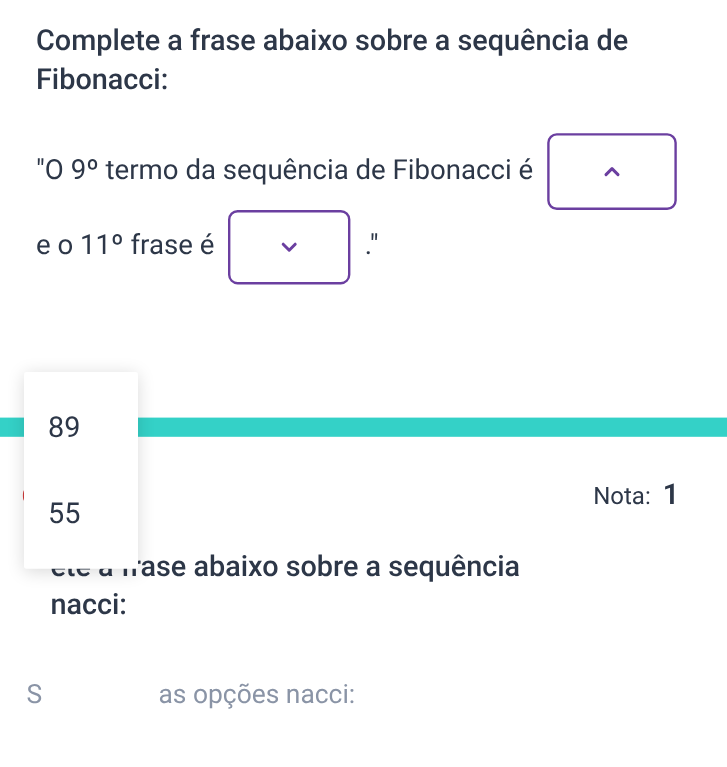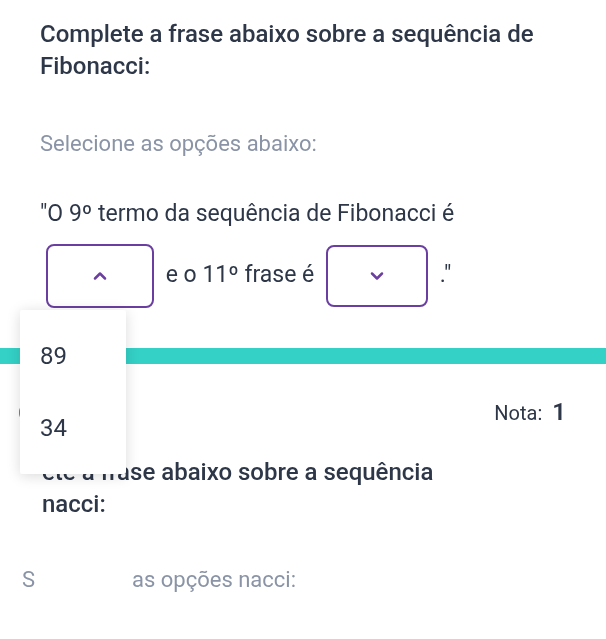--- a/index.html
+++ b/index.html
@@ -6,21 +6,21 @@
   body {
     font-family: -apple-system, BlinkMacSystemFont, "Segoe UI", Roboto, Arial, sans-serif;
     width: 606px;
     height: 639px;
     background: #ffffff;
     position: relative;
     overflow: hidden;
     color: #2d3748;
   }
   .question1 {
-    padding: 0 40px;
+    padding: 0 30px;
   }
   .q-title {
     font-size: 24px;
     font-weight: 500;
     color: #2d3748;
     margin-top: 18px;
     line-height: 1.35;
   }
   .q-sub {
     font-size: 22px;
@@ -51,21 +51,21 @@
     height: 62px;
   }
   .chev {
     width: 20px;
     height: 20px;
   }
   .dropdown {
     position: absolute;
     left: 20px;
     top: 310px;
-    width: 106px;
+    width: 95px;
     background: #fff;
     box-shadow: 0 2px 14px rgba(0,0,0,0.15);
     border-radius: 2px;
     z-index: 50;
     padding: 10px 0;
   }
   .dropdown .opt {
     font-size: 24px;
     color: #2d3748;
     padding: 22px 20px;
@@ -117,21 +117,20 @@
     color: #8a94a6;
     margin-top: 46px;
     padding-left: 4px;
   }
 </style>
 </head>
 <body>
 
 <div class="question1">
   <h2 class="q-title">Complete a frase abaixo sobre a sequência de Fibonacci:</h2>
-  <div class="q-sub">Selecione as opções abaixo:</div>
   <div class="sentence">
     <span>"O 9º termo da sequência de Fibonacci é</span>
     <span class="select-box">
       <svg class="chev" viewBox="0 0 24 24">
         <path d="M6 15l6-6 6 6" fill="none" stroke="#6b3fa0" stroke-width="3" stroke-linecap="round" stroke-linejoin="round"></path>
       </svg>
     </span>
     <span>e o 11º frase é</span>
     <span class="select-box closed">
       <svg class="chev" viewBox="0 0 24 24">
@@ -158,14 +157,14 @@
   </div>
   <div class="q2-sub">
     <span>S</span>
     <span style="display:inline-block;width:86px"></span>
     <span>as opções nacci:</span>
   </div>
 </div>
 
 <div class="dropdown">
   <div class="opt">89</div>
-  <div class="opt">34</div>
+  <div class="opt">55</div>
 </div>
 
 </body></html>

